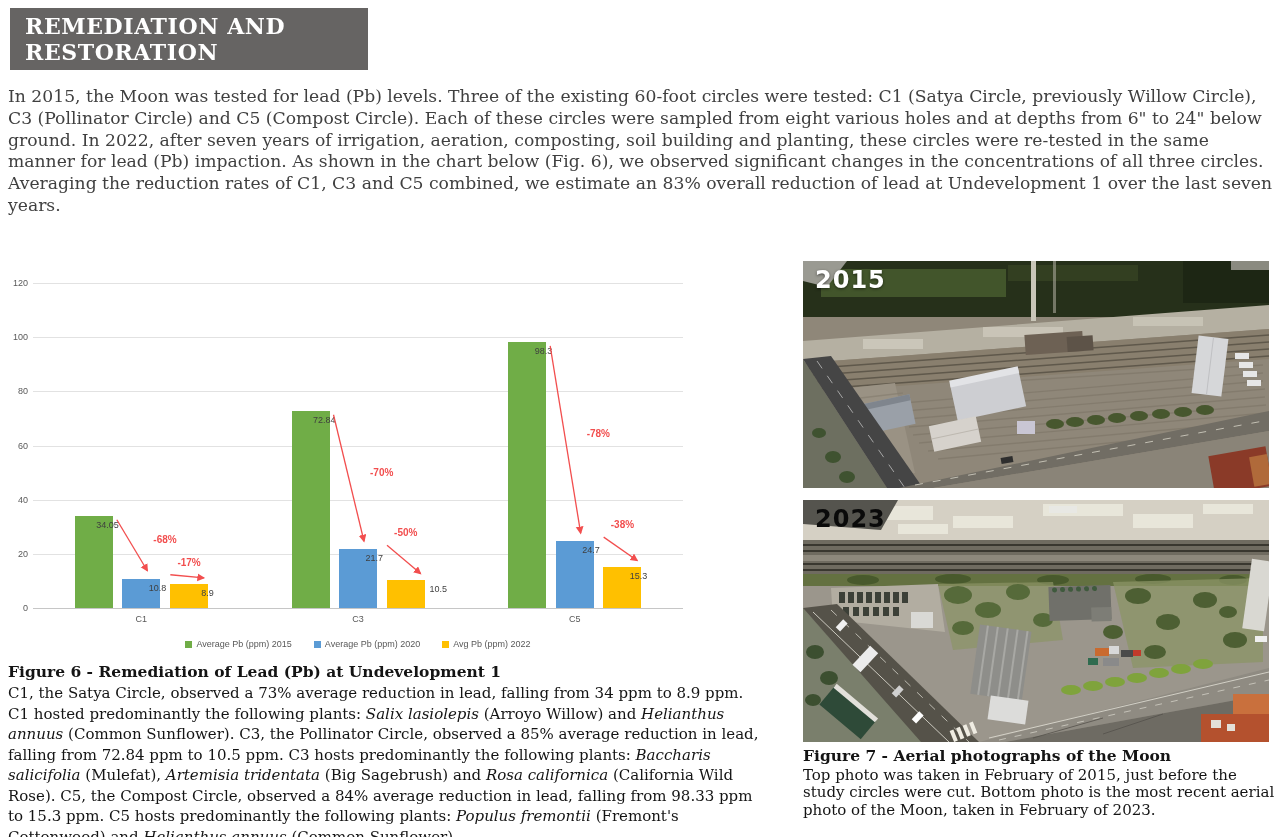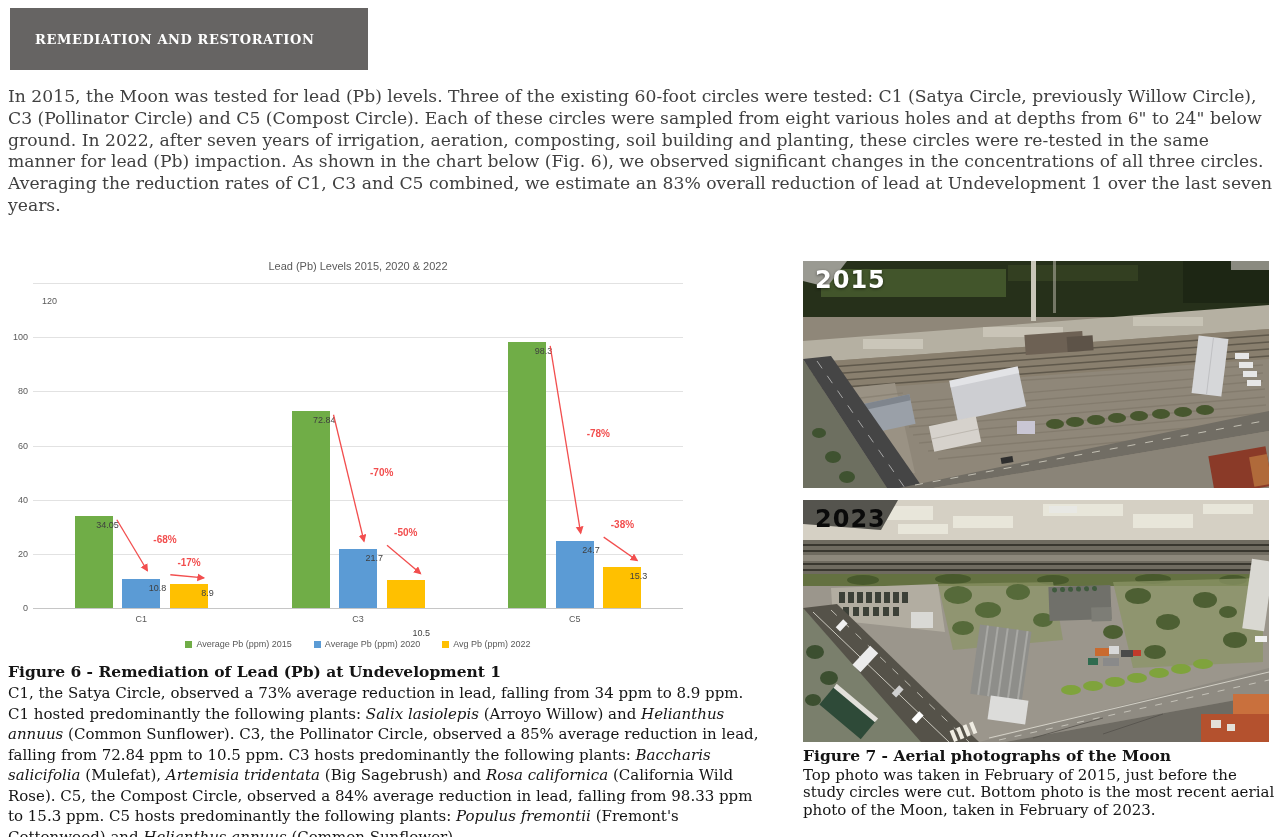--- a/index.html
+++ b/index.html
@@ -1,21 +1,21 @@
 <!DOCTYPE html>
 <html><head>
 <meta charset="utf-8">
 <style>
   html,body{margin:0;padding:0;background:#fff;}
   .page{position:relative;width:1280px;height:837px;background:#fff;overflow:hidden;
         font-family:"DejaVu Serif",serif;color:#141414;}
   
   .header-box{position:absolute;left:10px;top:8px;width:358px;height:62px;background:#666463;
               display:flex;align-items:center;}
-  .header-box span{color:#fff;font-weight:bold;font-size:13px;letter-spacing:.6px;padding-left:25px;
+  .header-box span{color:#fff;font-weight:bold;font-size:22px;letter-spacing:.6px;padding-left:15px;
                    font-family:"DejaVu Serif",serif;}
   
   .intro{position:absolute;left:8px;top:86px;width:1266px;margin:0;font-size:17.2px;
          line-height:21.8px;color:#404040;}
   
   .chart{position:absolute;left:0;top:255px;width:692px;height:410px;
          font-family:"Liberation Sans",sans-serif;}
   .chart-title{position:absolute;left:33px;top:5px;width:650px;text-align:center;
                font-size:11px;color:#595959;}
   .gridline{position:absolute;height:1px;background:#e2e2e2;}
@@ -49,51 +49,50 @@
 
 <div class="page">
 
   <div class="header-box">
     <span>REMEDIATION AND RESTORATION</span>
   </div>
 
   <p class="intro">In 2015, the Moon was tested for lead (Pb) levels. Three of the existing 60-foot circles were  tested: C1 (Satya Circle, previously Willow Circle), C3 (Pollinator Circle) and C5 (Compost  Circle). Each of these circles were sampled from eight various holes and at depths from 6" to 24"  below ground. In 2022, after seven years of irrigation, aeration, composting, soil building and planting, these circles were re-tested in the same manner for lead (Pb) impaction. As shown in the chart below (Fig. 6), we observed significant changes in the concentrations of all three circles. Averaging the  reduction rates of C1, C3 and C5 combined, we estimate an 83% overall reduction of lead at Undevelopment 1 over the last seven years.</p>
 
   <div class="chart" id="chart-canvas">
-    <div class="chart-title">Lead (Pb) Levels 2015, 2020 &amp; 2022</div>
   <div class="axisline" style="left: 33px; width: 650px; top: 353px;"></div>
       <div class="ylab" style="left: 0px; top: 348px;">0</div>
       <div class="gridline" style="left: 33px; width: 650px; top: 298.833px;"></div>
       <div class="ylab" style="left: 0px; top: 293.833px;">20</div>
       <div class="gridline" style="left: 33px; width: 650px; top: 244.667px;"></div>
       <div class="ylab" style="left: 0px; top: 239.667px;">40</div>
       <div class="gridline" style="left: 33px; width: 650px; top: 190.5px;"></div>
       <div class="ylab" style="left: 0px; top: 185.5px;">60</div>
       <div class="gridline" style="left: 33px; width: 650px; top: 136.333px;"></div>
       <div class="ylab" style="left: 0px; top: 131.333px;">80</div>
       <div class="gridline" style="left: 33px; width: 650px; top: 82.1667px;"></div>
       <div class="ylab" style="left: 0px; top: 77.1667px;">100</div>
       <div class="gridline" style="left: 33px; width: 650px; top: 28px;"></div>
-      <div class="ylab" style="left: 0px; top: 41px; padding-left: 29px;">120</div>
+      <div class="ylab" style="left: 0px; top: 23px;">120</div>
       <div class="bar" style="left: 74.8333px; top: 260.781px; width: 38px; height: 92.2188px; background: rgb(112, 173, 71);"></div>
       <div class="bar-val" style="left: 68.8333px; width: 50px; top: 264.781px;">34.05</div>
       <div class="bar" style="left: 291.5px; top: 155.725px; width: 38px; height: 197.275px; background: rgb(112, 173, 71);"></div>
       <div class="bar-val" style="left: 285.5px; width: 50px; top: 159.725px;">72.84</div>
       <div class="bar" style="left: 508.167px; top: 86.7708px; width: 38px; height: 266.229px; background: rgb(112, 173, 71);"></div>
       <div class="bar-val" style="left: 502.167px; width: 50px; top: 90.7708px;">98.3</div>
       <div class="bar" style="left: 122.333px; top: 323.75px; width: 38px; height: 29.25px; background: rgb(91, 155, 213);"></div>
       <div class="bar-val" style="left: 116.333px; width: 50px; top: 327.75px;">10.8</div>
       <div class="bar" style="left: 339px; top: 294.229px; width: 38px; height: 58.7708px; background: rgb(91, 155, 213);"></div>
       <div class="bar-val" style="left: 333px; width: 50px; top: 298.229px;">21.7</div>
       <div class="bar" style="left: 555.667px; top: 286.104px; width: 38px; height: 66.8958px; background: rgb(91, 155, 213);"></div>
       <div class="bar-val" style="left: 549.667px; width: 50px; top: 290.104px;">24.7</div>
       <div class="bar" style="left: 169.833px; top: 328.896px; width: 38px; height: 24.1042px; background: rgb(255, 192, 0);"></div>
       <div class="bar-val" style="left: 163.833px; width: 50px; top: 332.896px;">8.9</div>
       <div class="bar" style="left: 386.5px; top: 324.562px; width: 38px; height: 28.4375px; background: rgb(255, 192, 0);"></div>
-      <div class="bar-val" style="left: 380px; width: 50px; top: 328.562px; margin-top: 44px;">10.5</div>
+      <div class="bar-val" style="left: 397px; width: 50px; top: 328.562px;">10.5</div>
       <div class="bar" style="left: 603.167px; top: 311.562px; width: 38px; height: 41.4375px; background: rgb(255, 192, 0);"></div>
       <div class="bar-val" style="left: 597.167px; width: 50px; top: 315.562px;">15.3</div>
       <div class="xlab" style="left: 33px; width: 216.667px; top: 359px;">C1</div>
       <div class="xlab" style="left: 249.667px; width: 216.667px; top: 359px;">C3</div>
       <div class="xlab" style="left: 466.333px; width: 216.667px; top: 359px;">C5</div>
       <div class="legend" style="top: 384px;">
         <span class="legend-item">
           <span class="legend-swatch" style="background: rgb(112, 173, 71);"></span>
           <span>Average Pb (ppm) 2015</span>
         </span>

